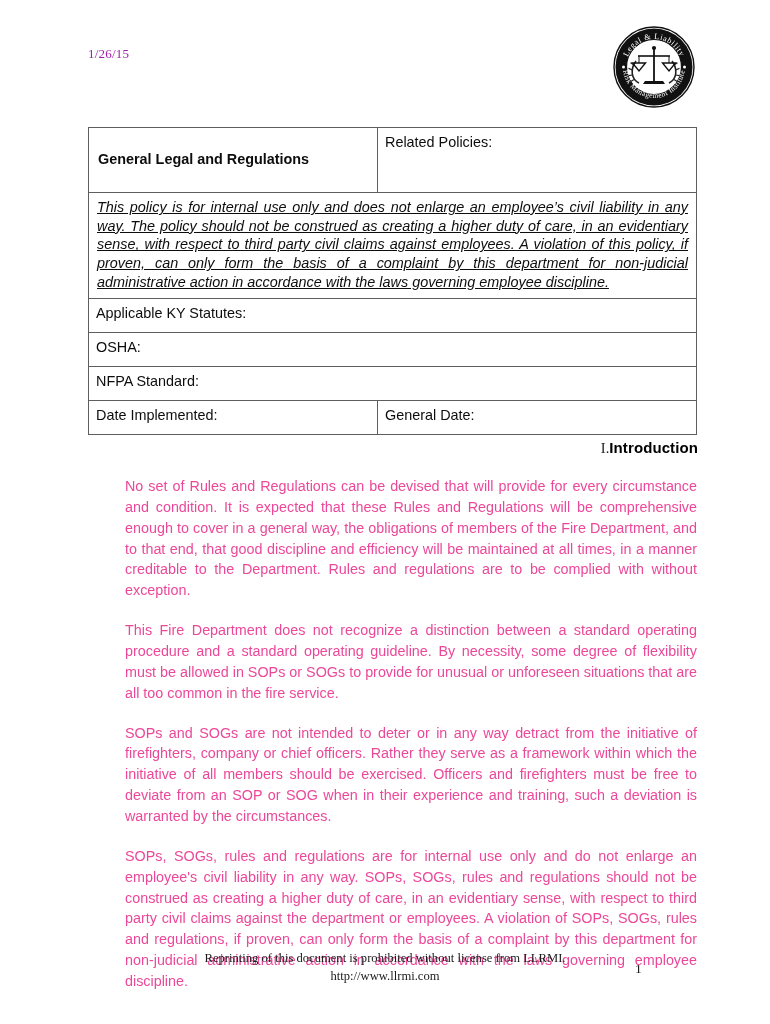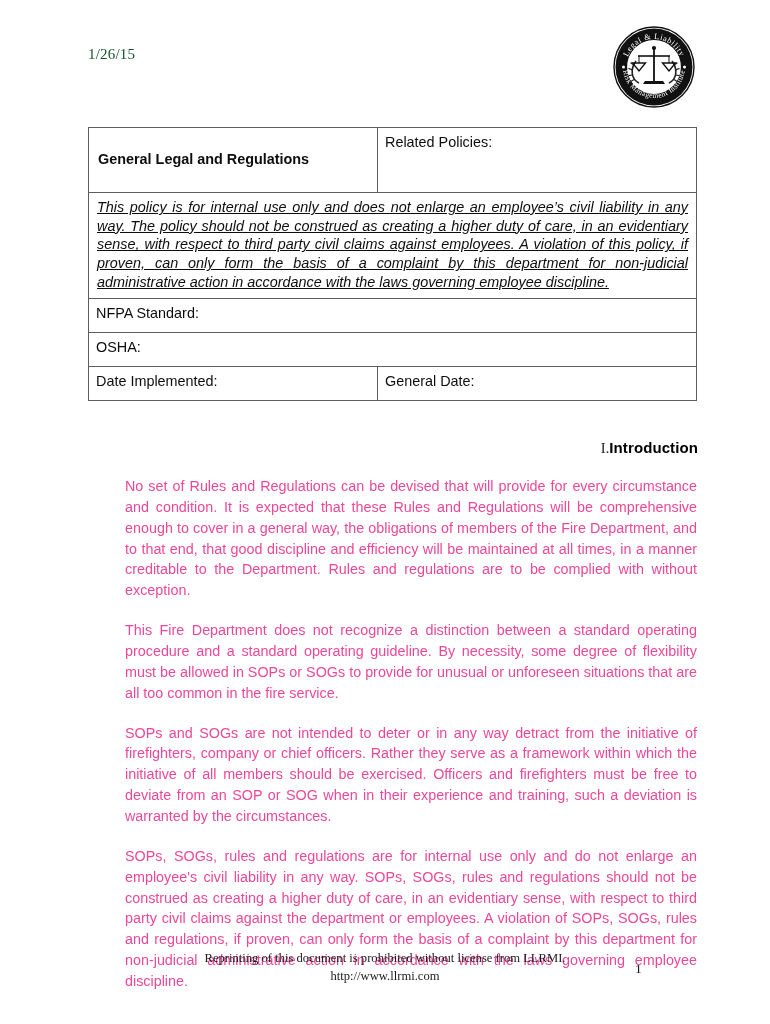--- a/index.html
+++ b/index.html
@@ -22,22 +22,22 @@
     width: 770px;
     height: 1024px;
   }
 
   
   .doc-date {
     position: absolute;
     left: 88px;
     top: 46px;
     font-family: "Liberation Serif", serif;
-    font-size: 15px;
-    color: #14532d;
+    font-size: 13px;
+    color: #a21caf;
     letter-spacing: 0.2px;
   }
 
   .seal {
     position: absolute;
     left: 612px;
     top: 25px;
     width: 84px;
     height: 84px;
   }
@@ -196,24 +196,27 @@
   <table class="info-table">
     <tbody>
       <tr>
         <td class="cell-title">General Legal and Regulations</td>
         <td class="cell-related">Related Policies:</td>
       </tr>
       <tr>
         <td class="cell-disclaimer" colspan="2">This policy is for internal use only and does not enlarge an employee’s civil liability in any way. The policy should not be construed as creating a higher duty of care, in an evidentiary sense, with respect to third party civil claims against employees. A violation of this policy, if proven, can only form the basis of a complaint by this department for non-judicial administrative action in accordance with the laws governing employee discipline.</td>
       </tr>
       <tr>
+        <td class="cell-plain" colspan="2">Applicable KY Statutes:</td>
+      </tr>
+      <tr>
+        <td class="cell-plain" colspan="2">OSHA:</td>
+      </tr>
+      <tr>
         <td class="cell-plain" colspan="2">NFPA Standard:</td>
-      </tr>
-      <tr>
-        <td class="cell-plain" colspan="2">OSHA:</td>
       </tr>
       <tr>
         <td class="cell-plain cell-date-impl">Date Implemented:</td>
         <td class="cell-plain">General Date:</td>
       </tr>
     </tbody>
   </table>
 
   <div class="section-head">
     <span class="section-num">I.</span><span class="section-title">Introduction</span>

